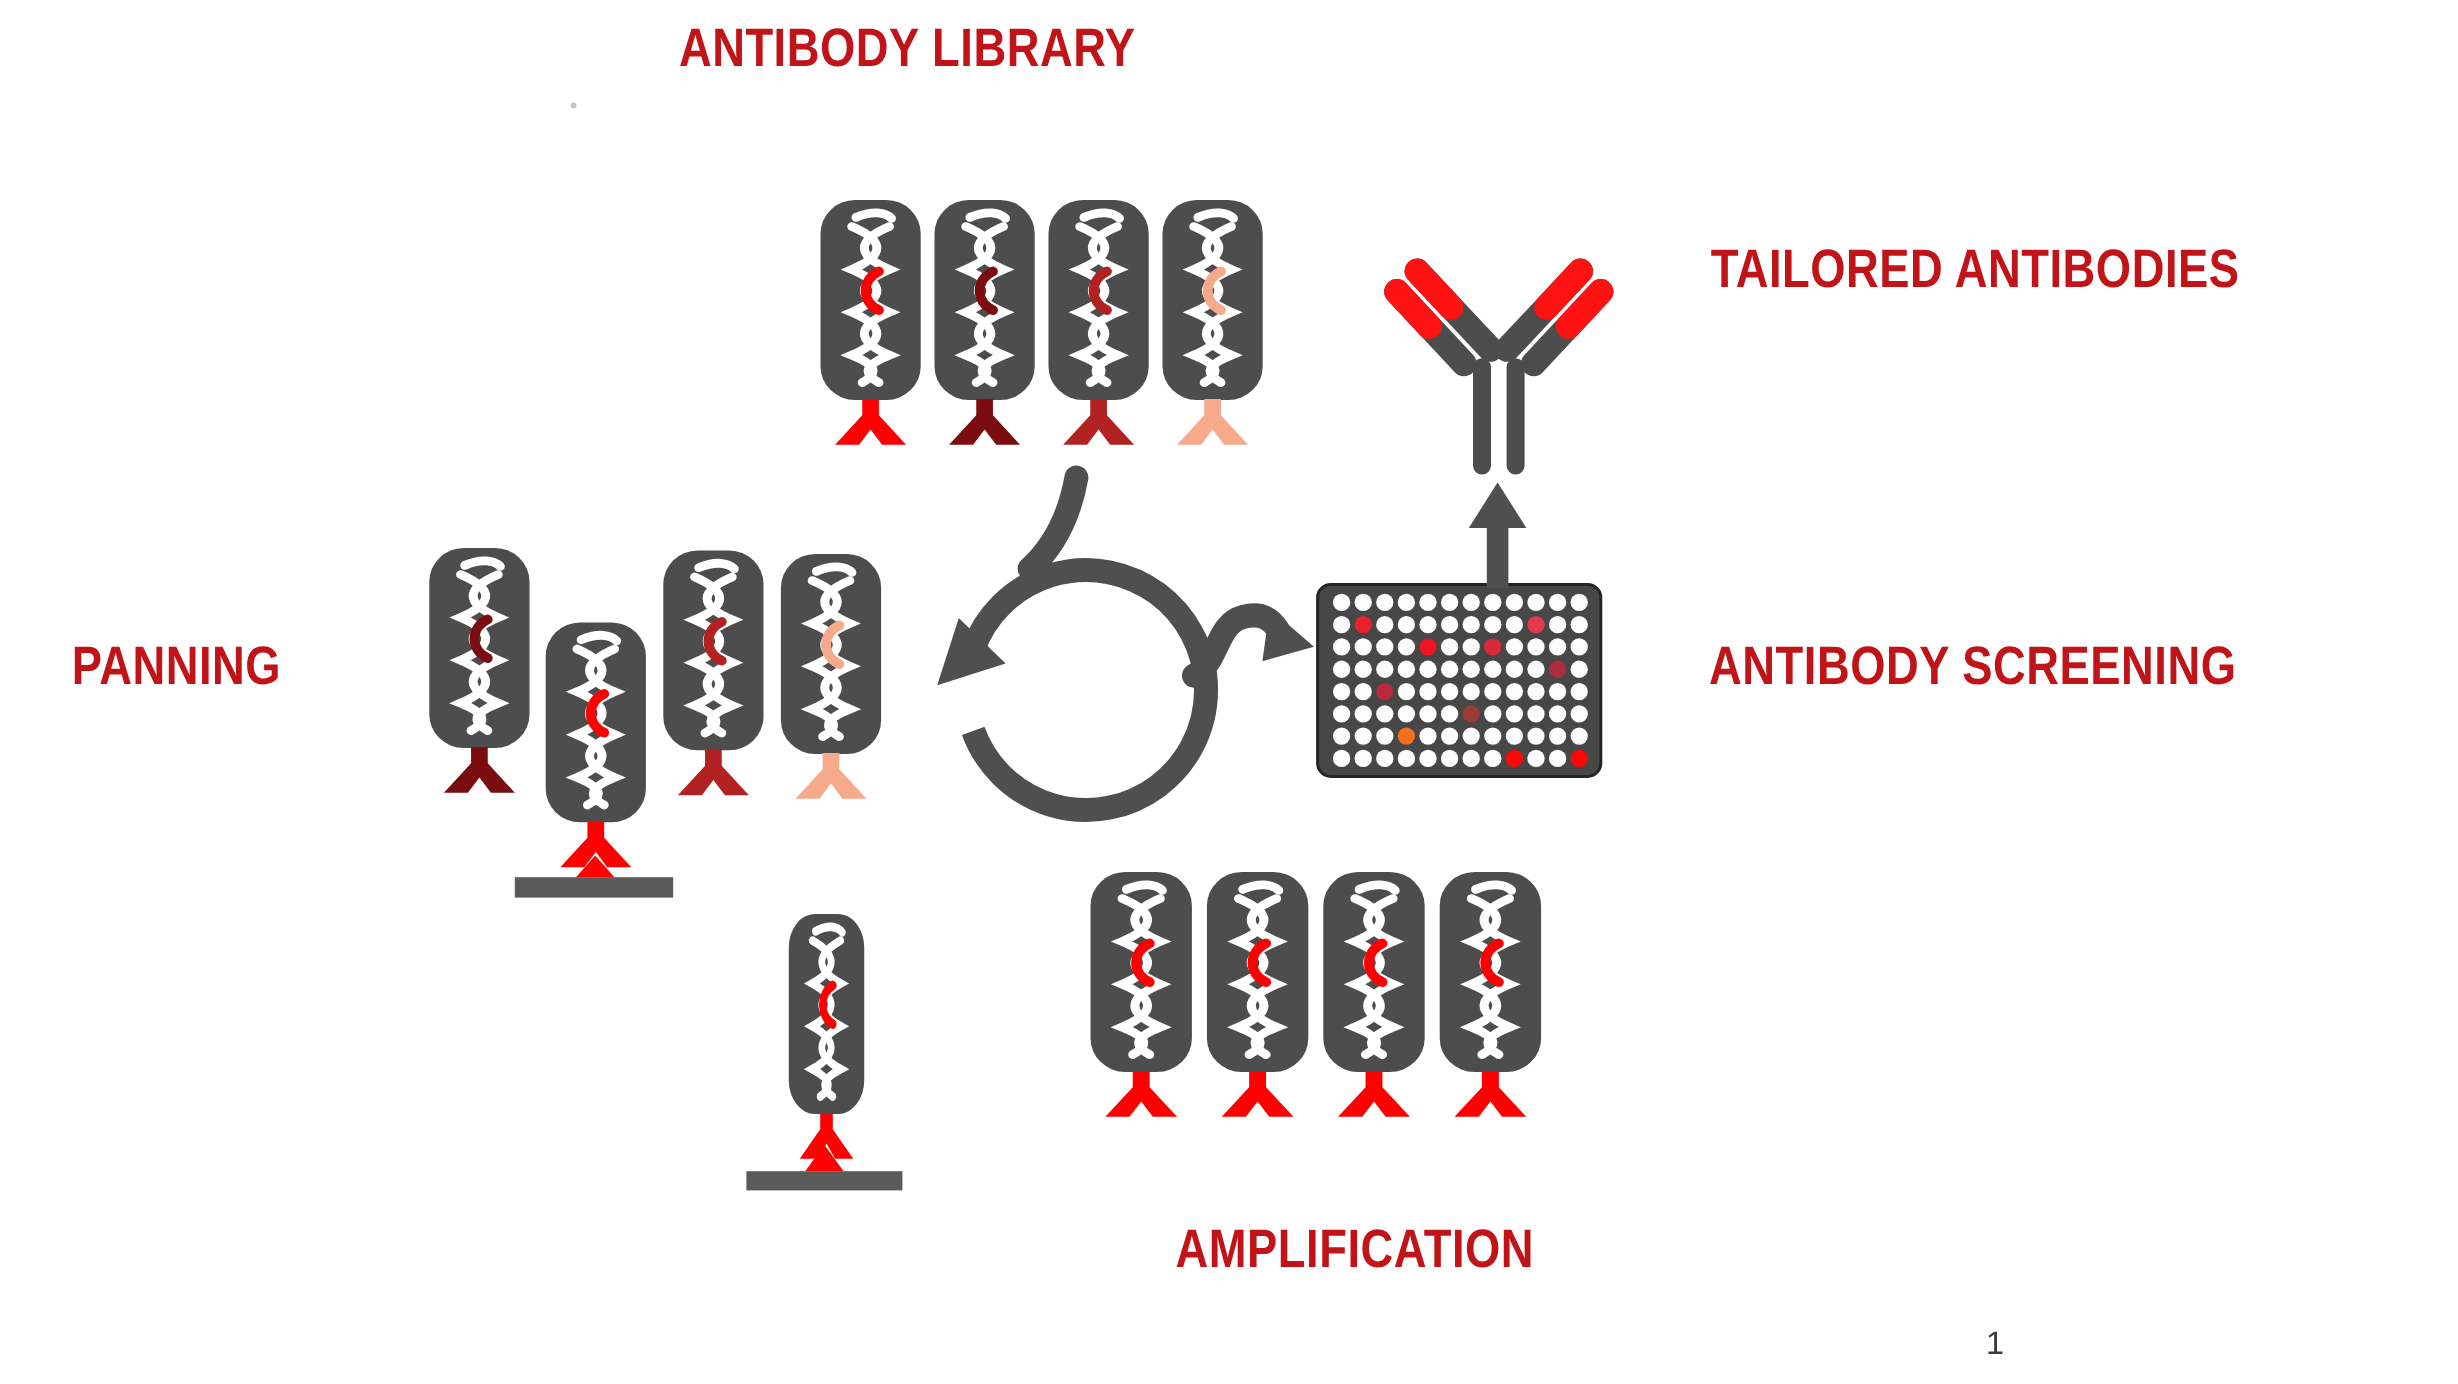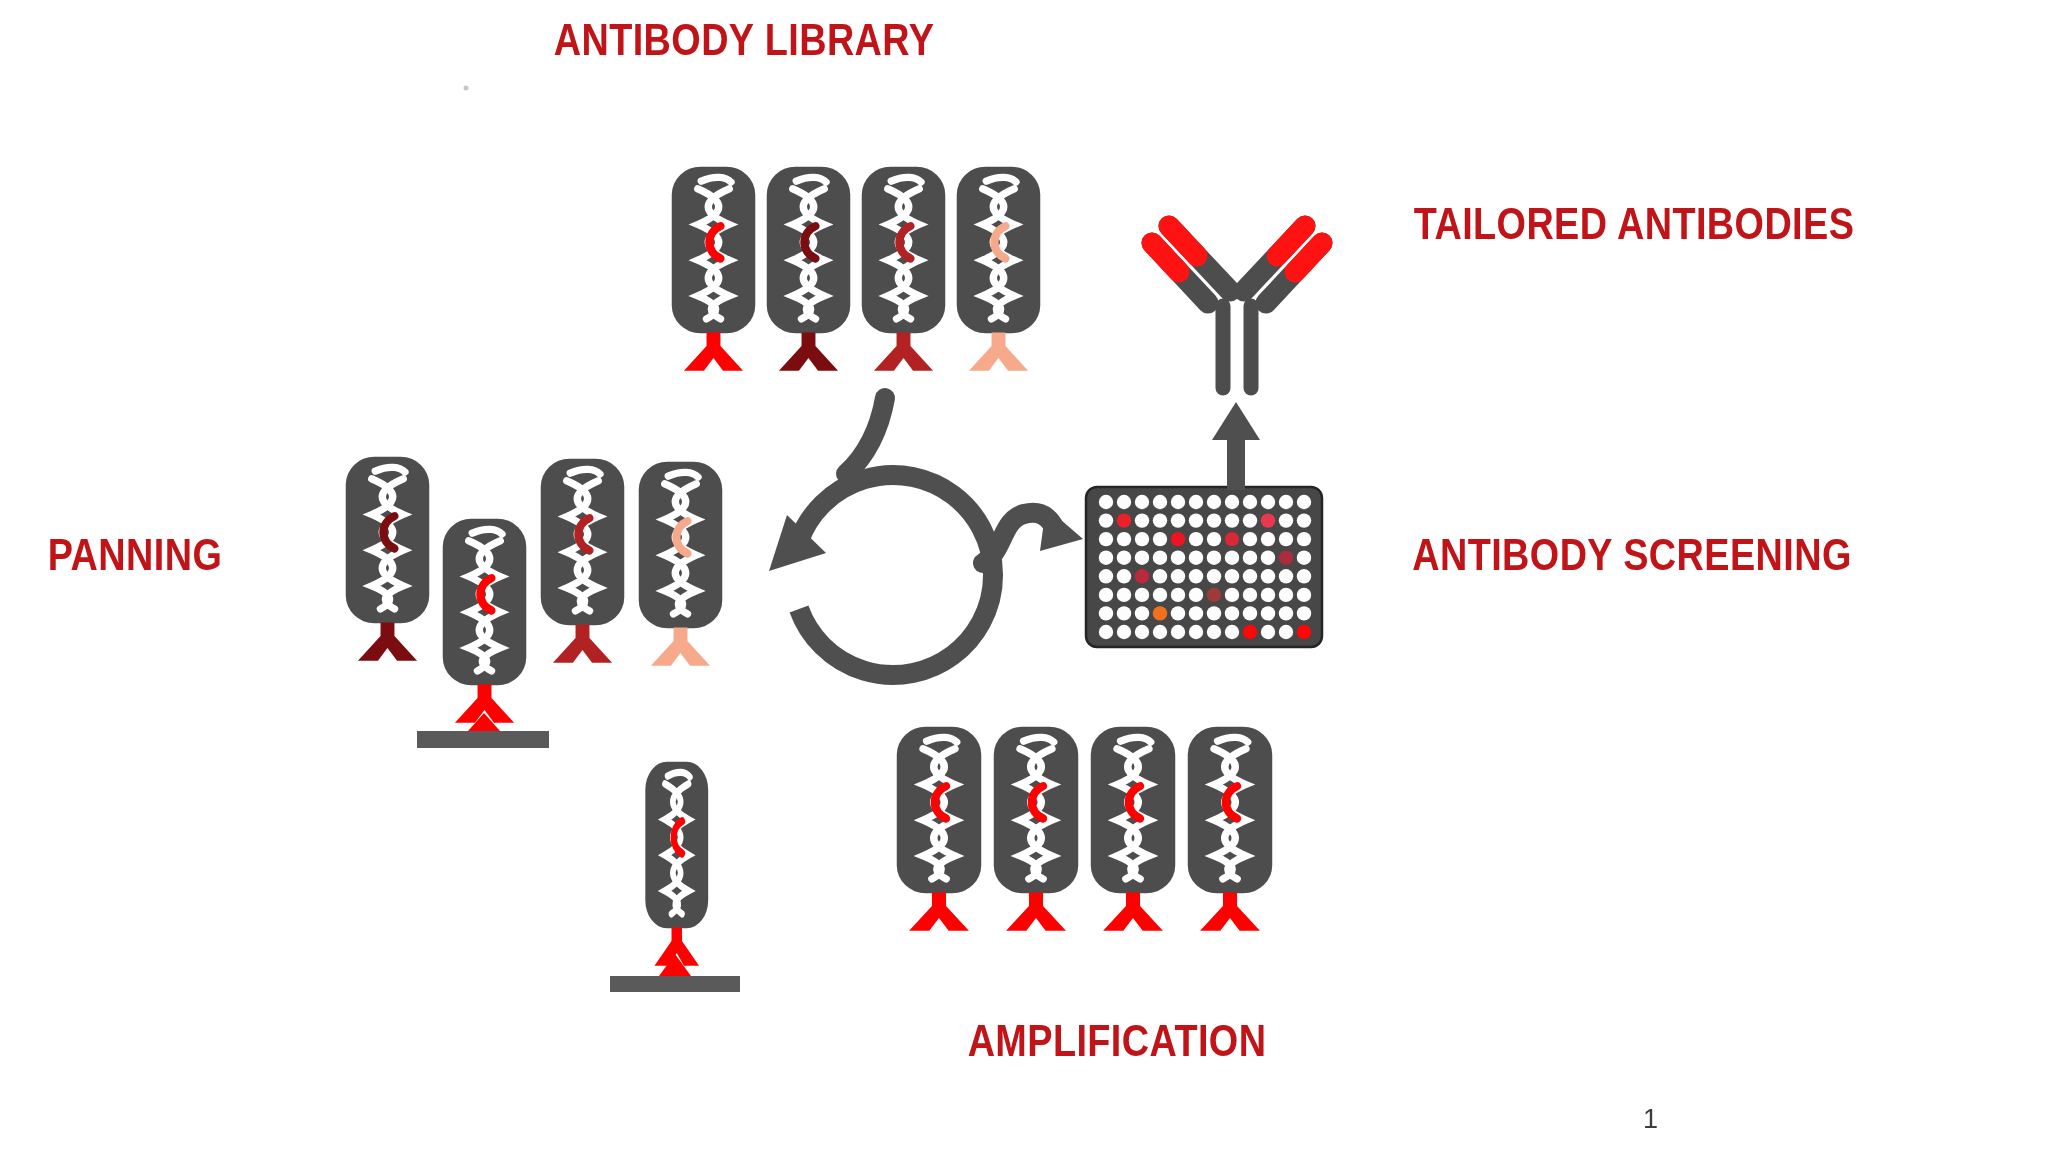--- a/index.html
+++ b/index.html
@@ -1,18 +1,18 @@
 <!DOCTYPE html>
 <html><head>
 <meta charset="utf-8">
 <style>
   html,body{margin:0;padding:0;background:#fff;}
   body{width:2048px;height:1153px;position:relative;overflow:hidden;
        font-family:"Liberation Sans",sans-serif;}
-  .stage{position:absolute;left:4px;top:0;width:1664px;height:1153px;text-align:right;}
+  .stage{position:absolute;left:16px;top:0;width:1664px;height:1153px;text-align:right;}
   .lbl{position:absolute;font-weight:700;font-size:45px;letter-spacing:.5px;
        white-space:nowrap;transform:translateX(-50%) scaleX(0.84);
        transform-origin:center;font-family:"Liberation Sans",sans-serif;}
   #lbl-library{left:740px;top:14px;}
   #lbl-tailored{left:1630px;top:198px;}
   #lbl-panning{left:131px;top:529px;}
   #lbl-screening{left:1628px;top:529px;}
   #lbl-amplification{left:1113px;top:1015px;}
   #pagenum{position:absolute;right:10px;top:1104px;font-size:27px;color:#3C3C3C;}
   svg{position:absolute;left:0;top:0;}

